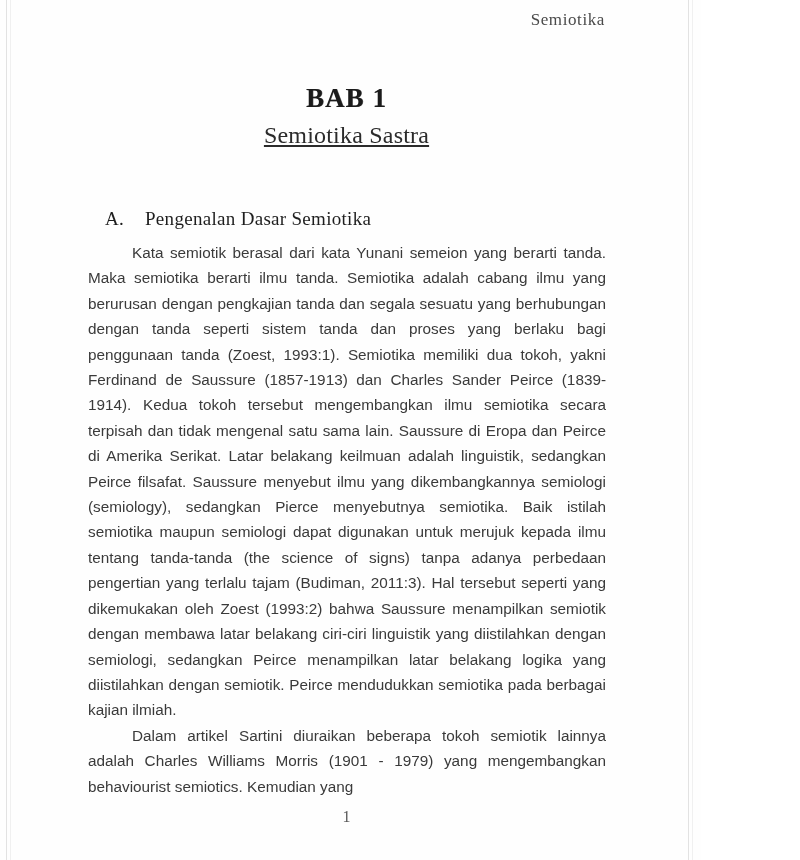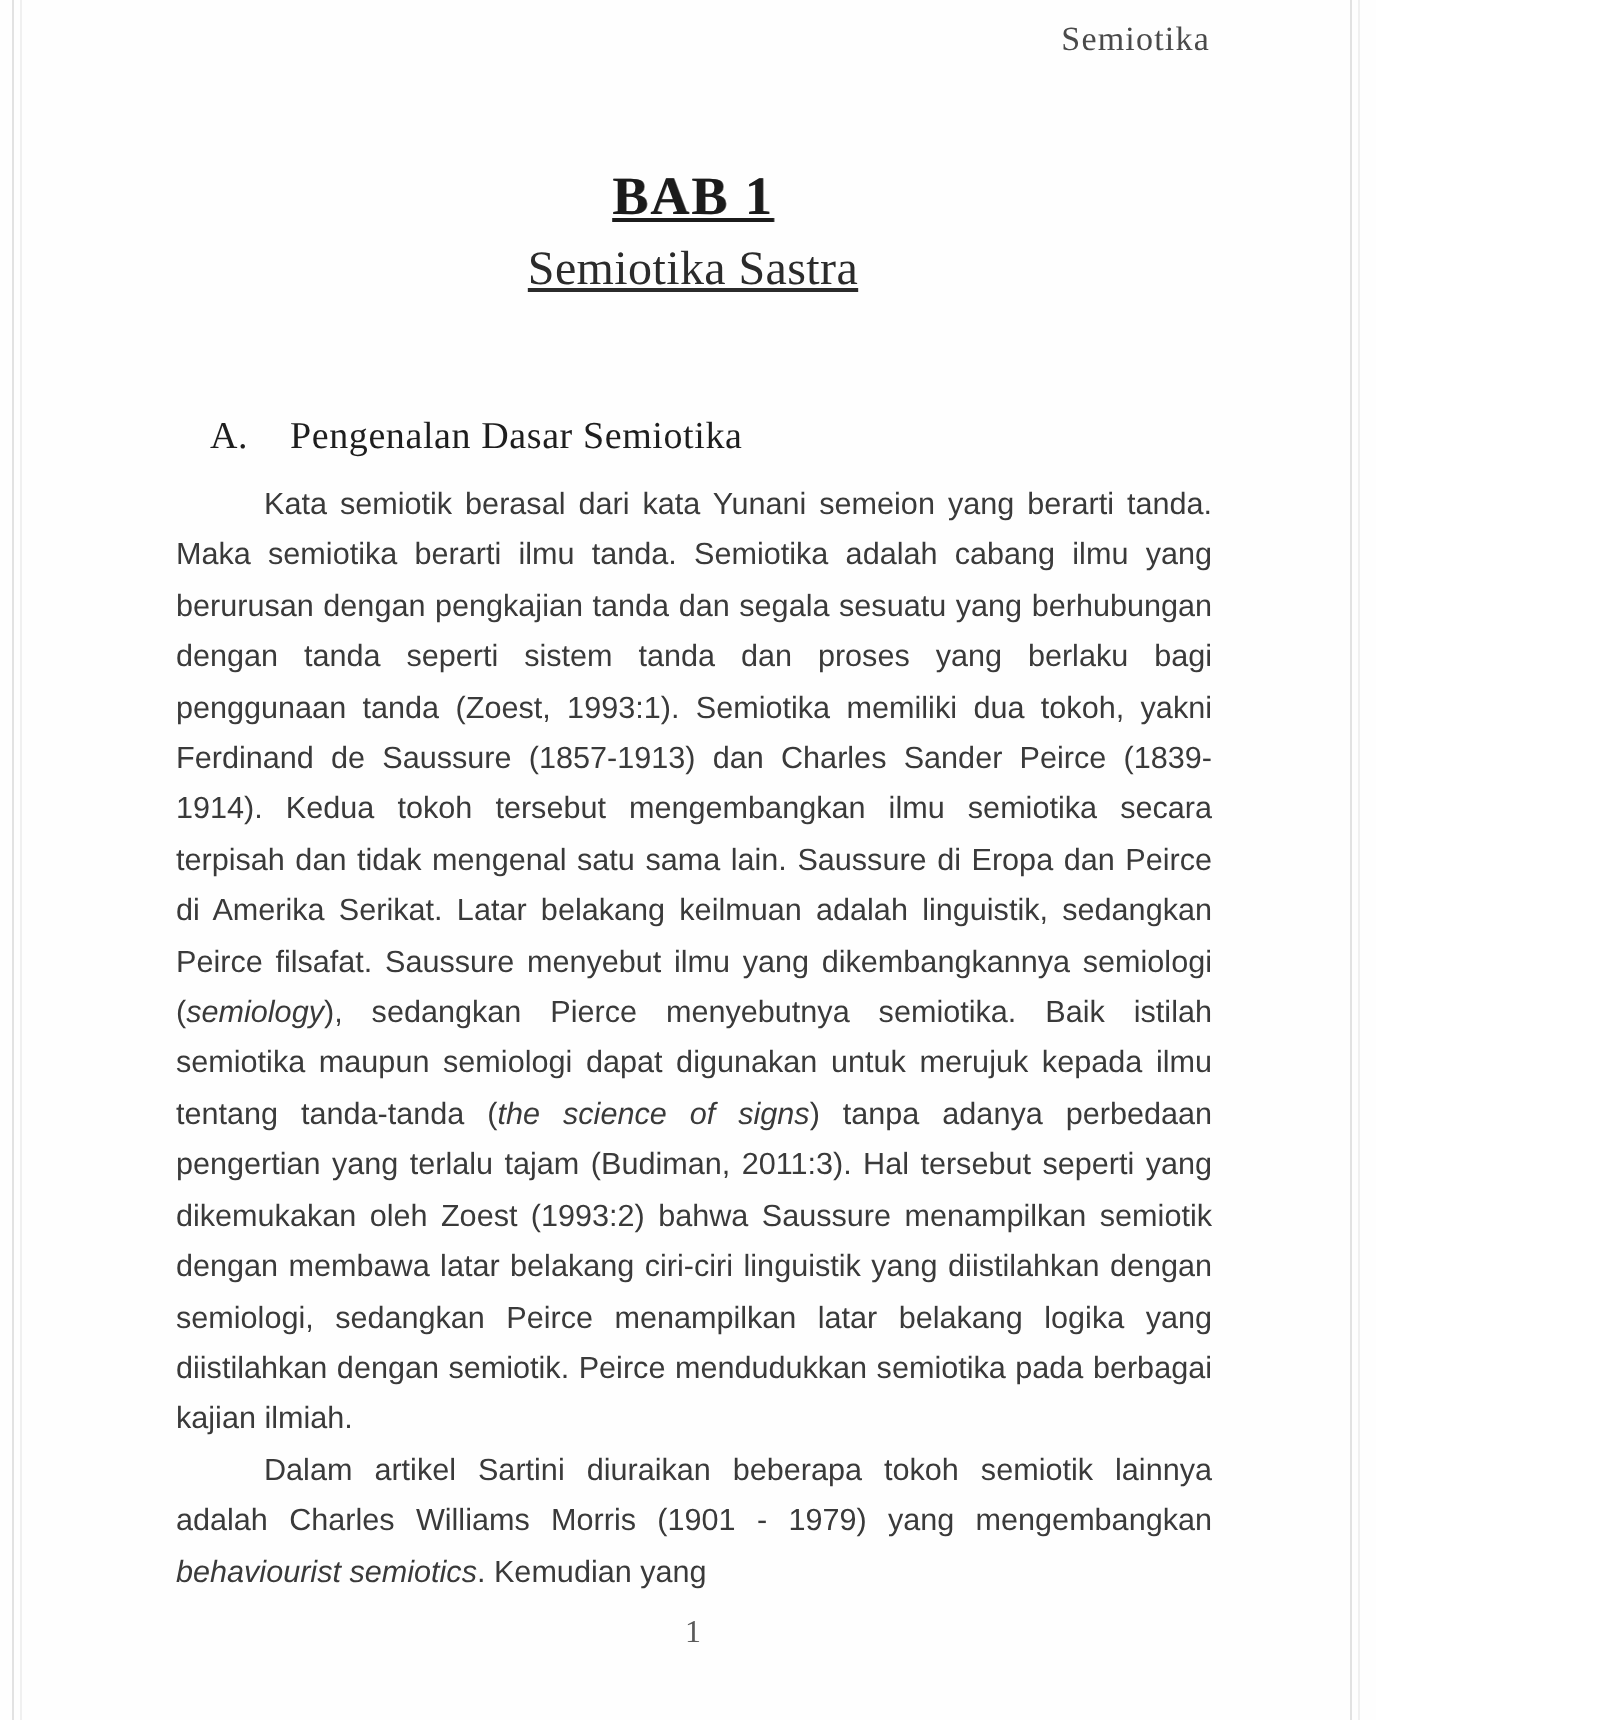--- a/index.html
+++ b/index.html
@@ -29,20 +29,21 @@
   .scan-edge.right { right: 12px; }
   .scan-edge.right2{ right: 8px; background:#f0f0f0; }
 
   .page {
     position: absolute;
     left: 0;
     top: 0;
     width: 688px;
     height: 860px;
     background: #fefefe;
+    padding-left: 13px;
   }
 
   
   .running-head {
     position: absolute;
     left: 88px;
     top: 10px;
     width: 517px;
     text-align: right;
     font-family: "Liberation Serif", serif;
@@ -60,21 +61,20 @@
     text-align: center;
   }
   .chapter-number {
     font-family: "Liberation Serif", serif;
     font-weight: bold;
     font-size: 27px;
     letter-spacing: 1px;
     color: #1b1b1b;
     line-height: 1.05;
     text-shadow: 0.4px 0 0 rgba(0,0,0,0.55);
-    text-decoration: underline;
   }
   .chapter-subtitle {
     font-family: "Liberation Serif", serif;
     font-size: 24px;
     color: #2b2b2b;
     margin-top: 10px;
     letter-spacing: 0.2px;
     text-decoration: underline;
   }
 
@@ -107,21 +107,20 @@
     line-height: 25.4px;
     color: #3a3a3a;
     text-align: justify;
     text-justify: inter-word;
   }
   .body-copy p {
     margin: 0;
     text-indent: 44px;
   }
   .body-copy p .italic {
-    font-style: italic;
   }
 
   
   .folio {
     position: absolute;
     left: 88px;
     top: 808px;
     width: 517px;
     text-align: center;
     font-family: "Liberation Serif", serif;

